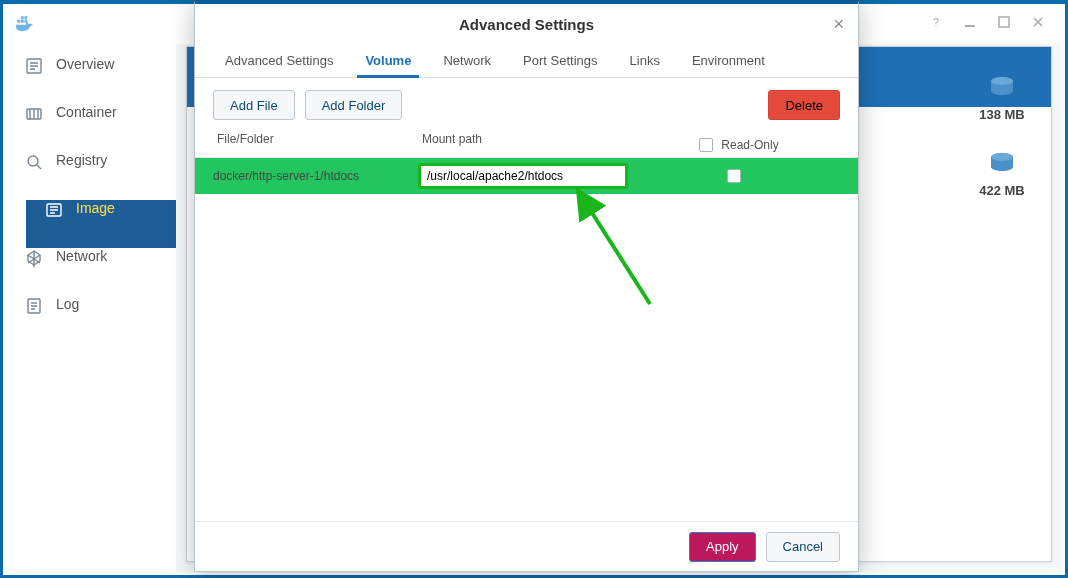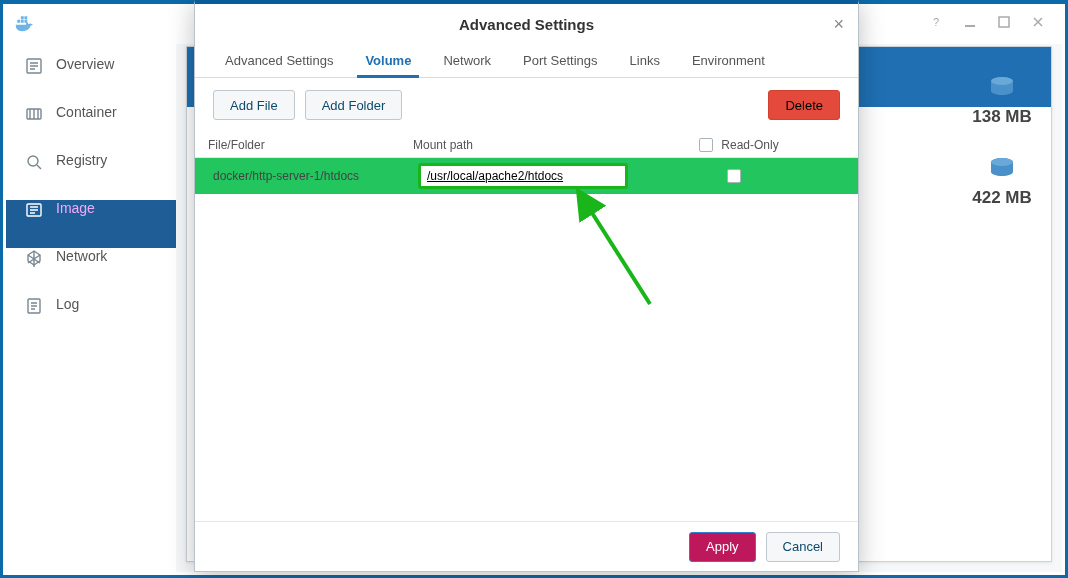--- a/index.html
+++ b/index.html
@@ -10,63 +10,63 @@
 .titlebar { height: 36px; display: flex; align-items: center; padding: 0 10px; background: #fff; }
 .titlebar .whale { width: 30px; height: 20px; }
 .titlebar-spacer { flex: 1; }
 .titlebar .win-btn { width: 22px; height: 16px; margin: 0 6px; display: flex; align-items: center; justify-content: center; color: #999; }
 .titlebar .win-btn svg { display: block; }
 
 .app-body { position: absolute; top: 40px; left: 3px; right: 3px; bottom: 3px; display: flex; }
 
 .sidebar { width: 170px; background: #fff; padding-top: 12px; }
 .side-item { display: flex; align-items: flex-start; height: 48px; padding: 0 18px; color: #555; cursor: pointer; }
-.side-item.active { background: #1f5d97; color: #f0abfc; }
+.side-item.active { background: #1f5d97; color: #fde047; margin-left: 20px; }
 .side-item .icon { width: 20px; height: 20px; margin-right: 12px; display: flex; align-items: center; justify-content: center; }
 .side-item span.label { font-size: 14px; }
 
 .main-area { flex: 1; position: relative; background: #f5f7f9; }
 
 .inner-window { position: absolute; left: 10px; top: 2px; right: 10px; bottom: 10px; background: #fff; border: 1px solid #ccd3d9; box-shadow: 0 1px 3px rgba(0,0,0,0.08); }
 .inner-header { height: 60px; background: #1f6fb2; display: flex; align-items: center; padding: 0 20px; color: #fff; }
 .inner-nav-btn { width: 26px; height: 26px; display:flex; align-items:center; justify-content:center; margin-right:6px; color:#cde0ef;}
 .inner-body { padding: 14px 18px; }
 .inner-label { font-size: 13px; color: #666; margin: 8px 0; }
 
 .right-strip { position:absolute; right:6px; top:62px; width:90px; }
 .disk-card { text-align:center; margin-bottom:30px; }
 .disk-card .disk-icon { color:#4a90c9; margin-bottom:4px;}
-.disk-card .size { font-weight:600; color:#444; font-size:17px;}
+.disk-card .size { font-weight:600; color:#444; font-size:13px;}
 
 
 .modal-overlay-block { position:absolute; left:194px; top:0; width:665px; height:578px; }
 .modal { position:absolute; left:0; top:0; width:665px; height:572px; background:#fff; border:1px solid #b8c2ca; border-top:4px solid #0a5b99; box-shadow:0 4px 24px rgba(0,0,0,0.25); }
 .modal-title-row { height:40px; display:flex; align-items:center; justify-content:center; position:relative;}
 .modal-title { font-size:15px; font-weight:600; color:#333;}
 .modal-close { position:absolute; right:14px; top:10px; color:#888; font-size:18px; cursor:pointer; }
 
 .tabs { display:flex; border-bottom:1px solid #d8dde2; padding:0 14px; height:34px; align-items:flex-end; }
 .tab { padding:0 16px; height:34px; display:flex; align-items:center; font-size:13px; color:#555; cursor:pointer; position:relative; }
 .tab.active { color:#1f6fb2; font-weight:600; }
 .tab.active::after { content:""; position:absolute; left:8px; right:8px; bottom:-1px; height:3px; background:#1f6fb2; }
 
 .toolbar { display:flex; align-items:center; padding:12px 18px; gap:10px; }
 .btn { height:30px; padding:0 16px; border:1px solid #bfc8cf; background:#f5f7f8; border-radius:3px; font-size:13px; color:#0c4a6e; cursor:pointer; display:inline-flex; align-items:center; }
 .btn.primary { background:#be185d; border-color:#2d80d0; color:#fff; }
 .btn.danger { background:#e34a3b; border-color:#d33f30; color:#000000; }
 .toolbar .spacer { flex:1; }
 
-.table-head { display:flex; padding:0 13px; height:26px; align-items:center; font-size:12px; color:#555; border-bottom:1px solid #e3e7eb; }
+.table-head { display:flex; padding:0 22px; height:26px; font-size:12px; color:#555; border-bottom:1px solid #e3e7eb; }
 .col-file { width:205px; }
 .col-mount { width:220px; }
 .col-ro { flex:1; display:flex; align-items:center; justify-content:center; gap:8px; }
 
 .table-row { display:flex; padding:6px 18px; align-items:center; background:#22c55e; height:36px; }
 .mount-input-box { width:210px; height:26px; border:3px solid #1ab51a; border-radius:3px; display:flex; align-items:center; padding:0 6px; background:#fff;}
-.mount-input { border:none; outline:none; font-size:12px; width:100%; background:transparent;text-decoration:underline; }
+.mount-input { border:none; outline:none; font-size:12px; width:100%; background:transparent; }
 .cell-file { width:205px; font-size:12px; color:#444;}
 .cell-ro { flex:1; display:flex; justify-content:center;}
 .checkbox { width:14px; height:14px; border:1px solid #aab3bb; background:#fff; border-radius:2px;}
 
 .modal-footer { position:absolute; bottom:0; left:0; right:0; height:50px; border-top:1px solid #e3e7eb; display:flex; align-items:center; justify-content:flex-end; padding:0 18px; gap:10px; }
 
 .arrow-annot { position:absolute; pointer-events:none; }
 
 .inner-footer-stub { position:absolute; bottom:14px; left:28px; width:16px; height:16px; border:1px solid #ccc;}
 </style>

